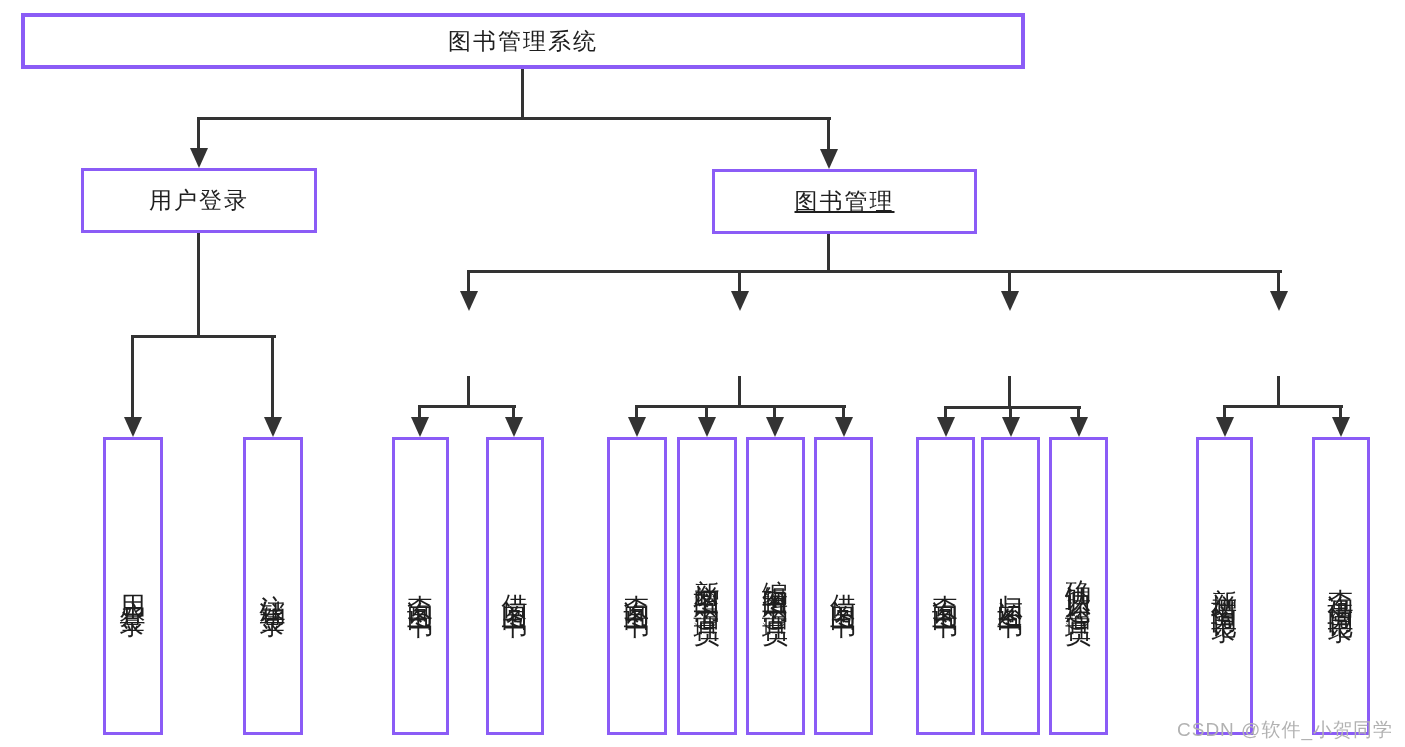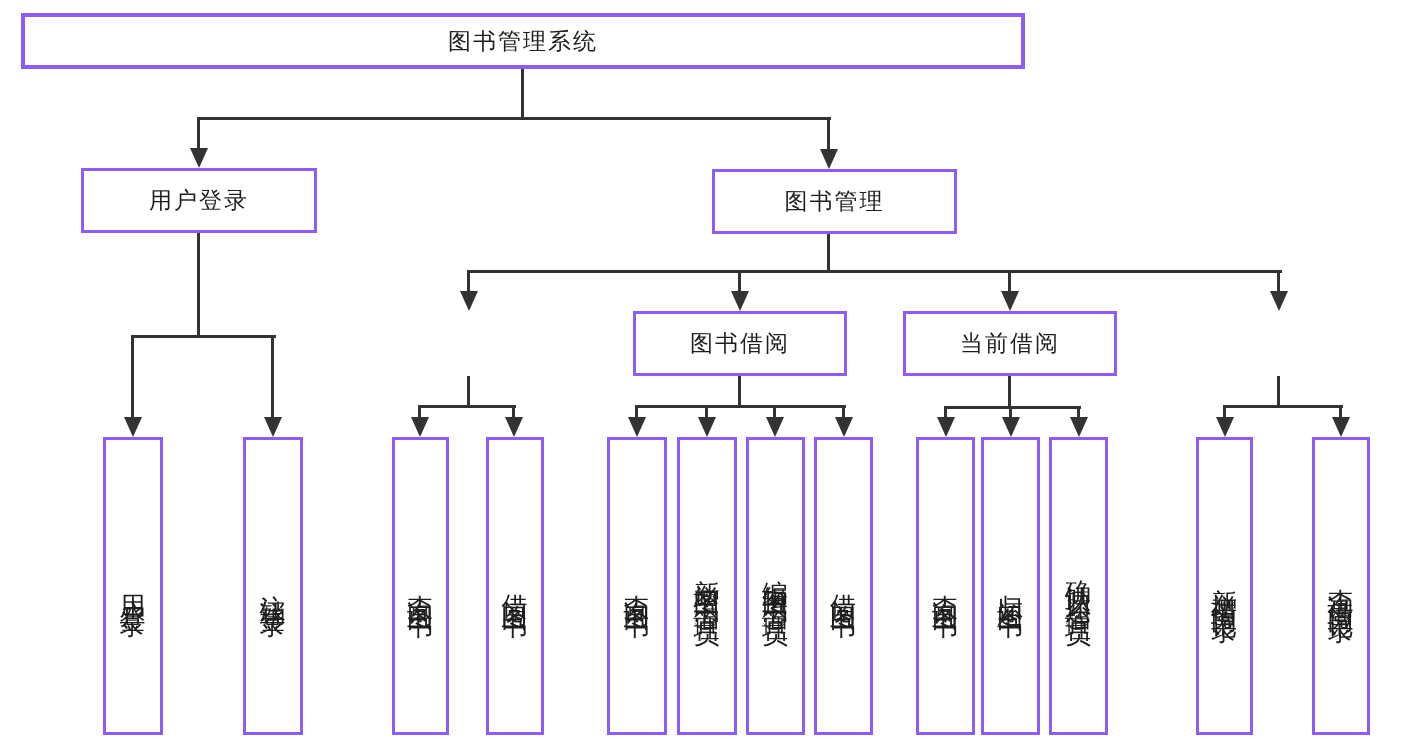--- a/index.html
+++ b/index.html
@@ -62,21 +62,21 @@
   <div class="v" style="left:521px;top:69px;height:50px;"></div>
   <div class="h" style="left:197px;top:117px;width:634px;"></div>
   <div class="v" style="left:197px;top:117px;height:32px;"></div>
   <div class="ah" style="left:190px;top:148px;"></div>
   <div class="v" style="left:827px;top:117px;height:33px;"></div>
   <div class="ah" style="left:820px;top:149px;"></div>
 
   <div class="box hbox" style="left:81px;top:168px;width:236px;height:65px;">
     <span>用户登录</span>
   </div>
-  <div class="box hbox" style="left:712px;top:169px;width:245px;height:65px;">
+  <div class="box hbox" style="left:712px;top:169px;width:265px;height:65px;text-decoration:underline;">
     <span>图书管理</span>
   </div>
 
   <div class="v" style="left:197px;top:233px;height:105px;"></div>
   <div class="h" style="left:131px;top:335px;width:145px;"></div>
   <div class="v" style="left:131px;top:335px;height:83px;"></div>
   <div class="ah" style="left:124px;top:417px;"></div>
   <div class="v" style="left:271px;top:335px;height:83px;"></div>
   <div class="ah" style="left:264px;top:417px;"></div>
 
@@ -84,26 +84,20 @@
   <div class="h" style="left:467px;top:270px;width:815px;"></div>
   <div class="v" style="left:467px;top:270px;height:22px;"></div>
   <div class="ah" style="left:460px;top:291px;"></div>
   <div class="v" style="left:738px;top:270px;height:22px;"></div>
   <div class="ah" style="left:731px;top:291px;"></div>
   <div class="v" style="left:1008px;top:270px;height:22px;"></div>
   <div class="ah" style="left:1001px;top:291px;"></div>
   <div class="v" style="left:1277px;top:270px;height:22px;"></div>
   <div class="ah" style="left:1270px;top:291px;"></div>
 
-  <div class="box hbox" style="left:633px;top:311px;width:214px;height:65px;">
-    <span>图书借阅</span>
-  </div>
-  <div class="box hbox" style="left:903px;top:311px;width:214px;height:65px;">
-    <span>当前借阅</span>
-  </div>
 
   <div class="v" style="left:467px;top:376px;height:32px;"></div>
   <div class="h" style="left:418px;top:405px;width:98px;"></div>
   <div class="v" style="left:418px;top:405px;height:13px;"></div>
   <div class="ah" style="left:411px;top:417px;"></div>
   <div class="v" style="left:512px;top:405px;height:13px;"></div>
   <div class="ah" style="left:505px;top:417px;"></div>
 
   <div class="v" style="left:738px;top:376px;height:32px;"></div>
   <div class="h" style="left:635px;top:405px;width:211px;"></div>
@@ -169,14 +163,15 @@
     <span>确认归还（管理员）</span>
   </div>
 
   <div class="box vbox" style="left:1196px;top:437px;width:57px;height:298px;">
     <span>新增借阅记录</span>
   </div>
   <div class="box vbox" style="left:1312px;top:437px;width:58px;height:298px;">
     <span>查询借阅记录</span>
   </div>
 
+  <div class="watermark">CSDN @软件_小贺同学</div>
 
 </div>
 
 </body></html>

